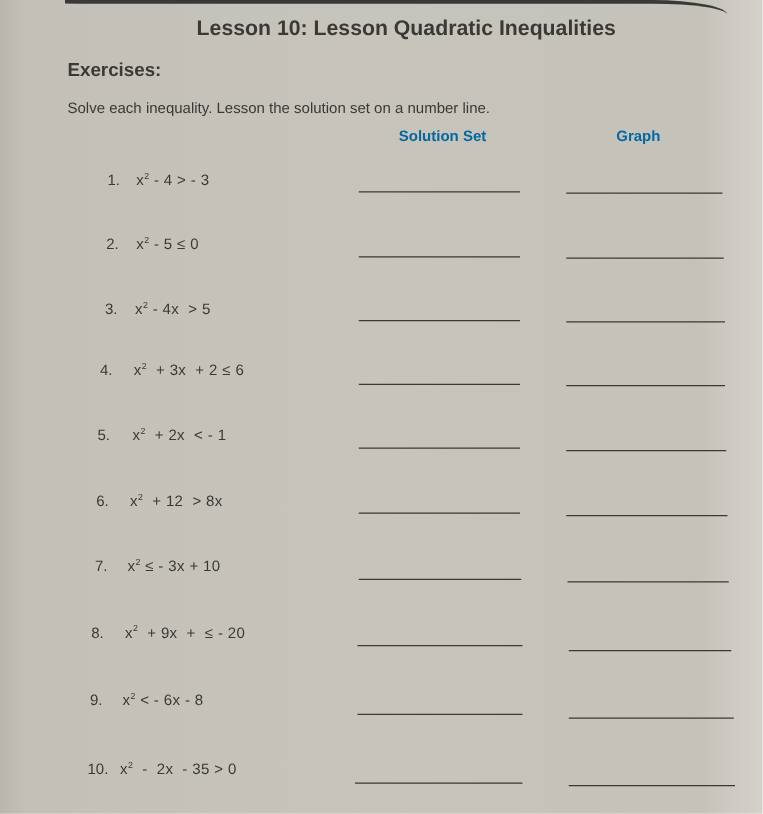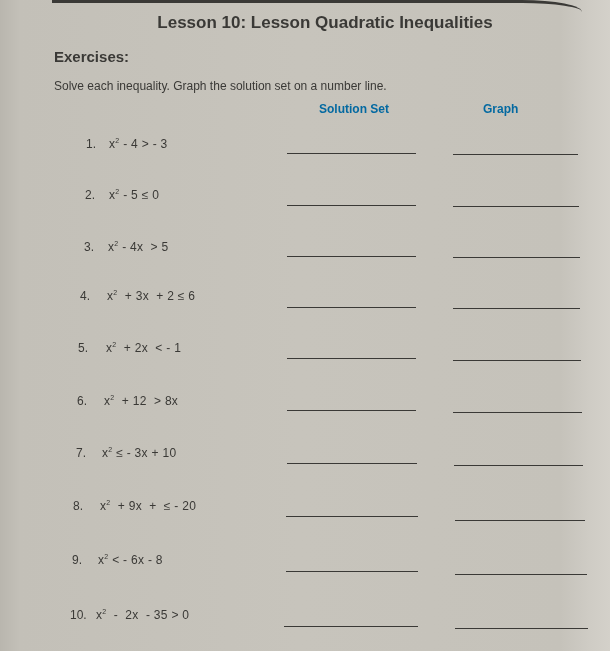--- a/index.html
+++ b/index.html
@@ -15,33 +15,33 @@
     box-sizing: border-box;
   }
   .title {
     position: absolute; left: 0; width: 610px; top: 13px; text-align: center;
     font-weight: bold; font-size: 17px; color: #3a3936; padding-left: 40px; box-sizing: border-box;
   }
   .subhead { position: absolute; left: 54px; top: 48px; font-weight: bold; font-size: 15px; color: #3a3936; }
   .instructions { position: absolute; left: 54px; top: 79px; font-size: 12px; color: #3a3936; }
   .col-head { position: absolute; top: 102px; font-weight: bold; font-size: 12px; color: #0369a1; }
   .col-solution { left: 319px; }
-  .col-graph { left: 483px; text-align: right; }
+  .col-graph { left: 493px; text-align: right; }
   .num { position: absolute; font-size: 12px; color: #3a3936; }
   .ineq { position: absolute; font-size: 12px; color: #3a3936; white-space: nowrap; letter-spacing: 0.3px; }
   .ineq sup { font-size: 7px; }
   .blank { position: absolute; height: 0; border-top: 1px solid #3a3936; }
 </style>
 </head>
 <body>
 
 <div class="top-rule"></div>
 <div class="title">Lesson 10:  Lesson Quadratic Inequalities</div>
 <div class="subhead">Exercises:</div>
-<div class="instructions">Solve each inequality. Graph the solution set on a number line.</div>
+<div class="instructions">Solve each inequality. Lesson the solution set on a number line.</div>
 <div class="col-head col-solution">Solution Set</div>
 <div class="col-head col-graph">Graph</div>
 
 <div id="rows">
     <div class="num" style="left: 86px; top: 137px;">1.</div>
     <div class="ineq" style="left: 109px; top: 137px;"><span>x</span><sup>2</sup><span style="white-space: pre;"> - 4 &gt; - 3</span></div>
     <div class="blank" style="left: 287px; width: 129px; top: 153px;"></div>
     <div class="blank" style="left: 453px; width: 125px; top: 154px;"></div>
     <div class="num" style="left: 85px; top: 188px;">2.</div>
     <div class="ineq" style="left: 109px; top: 188px;"><span>x</span><sup>2</sup><span style="white-space: pre;"> - 5 ≤ 0</span></div>

